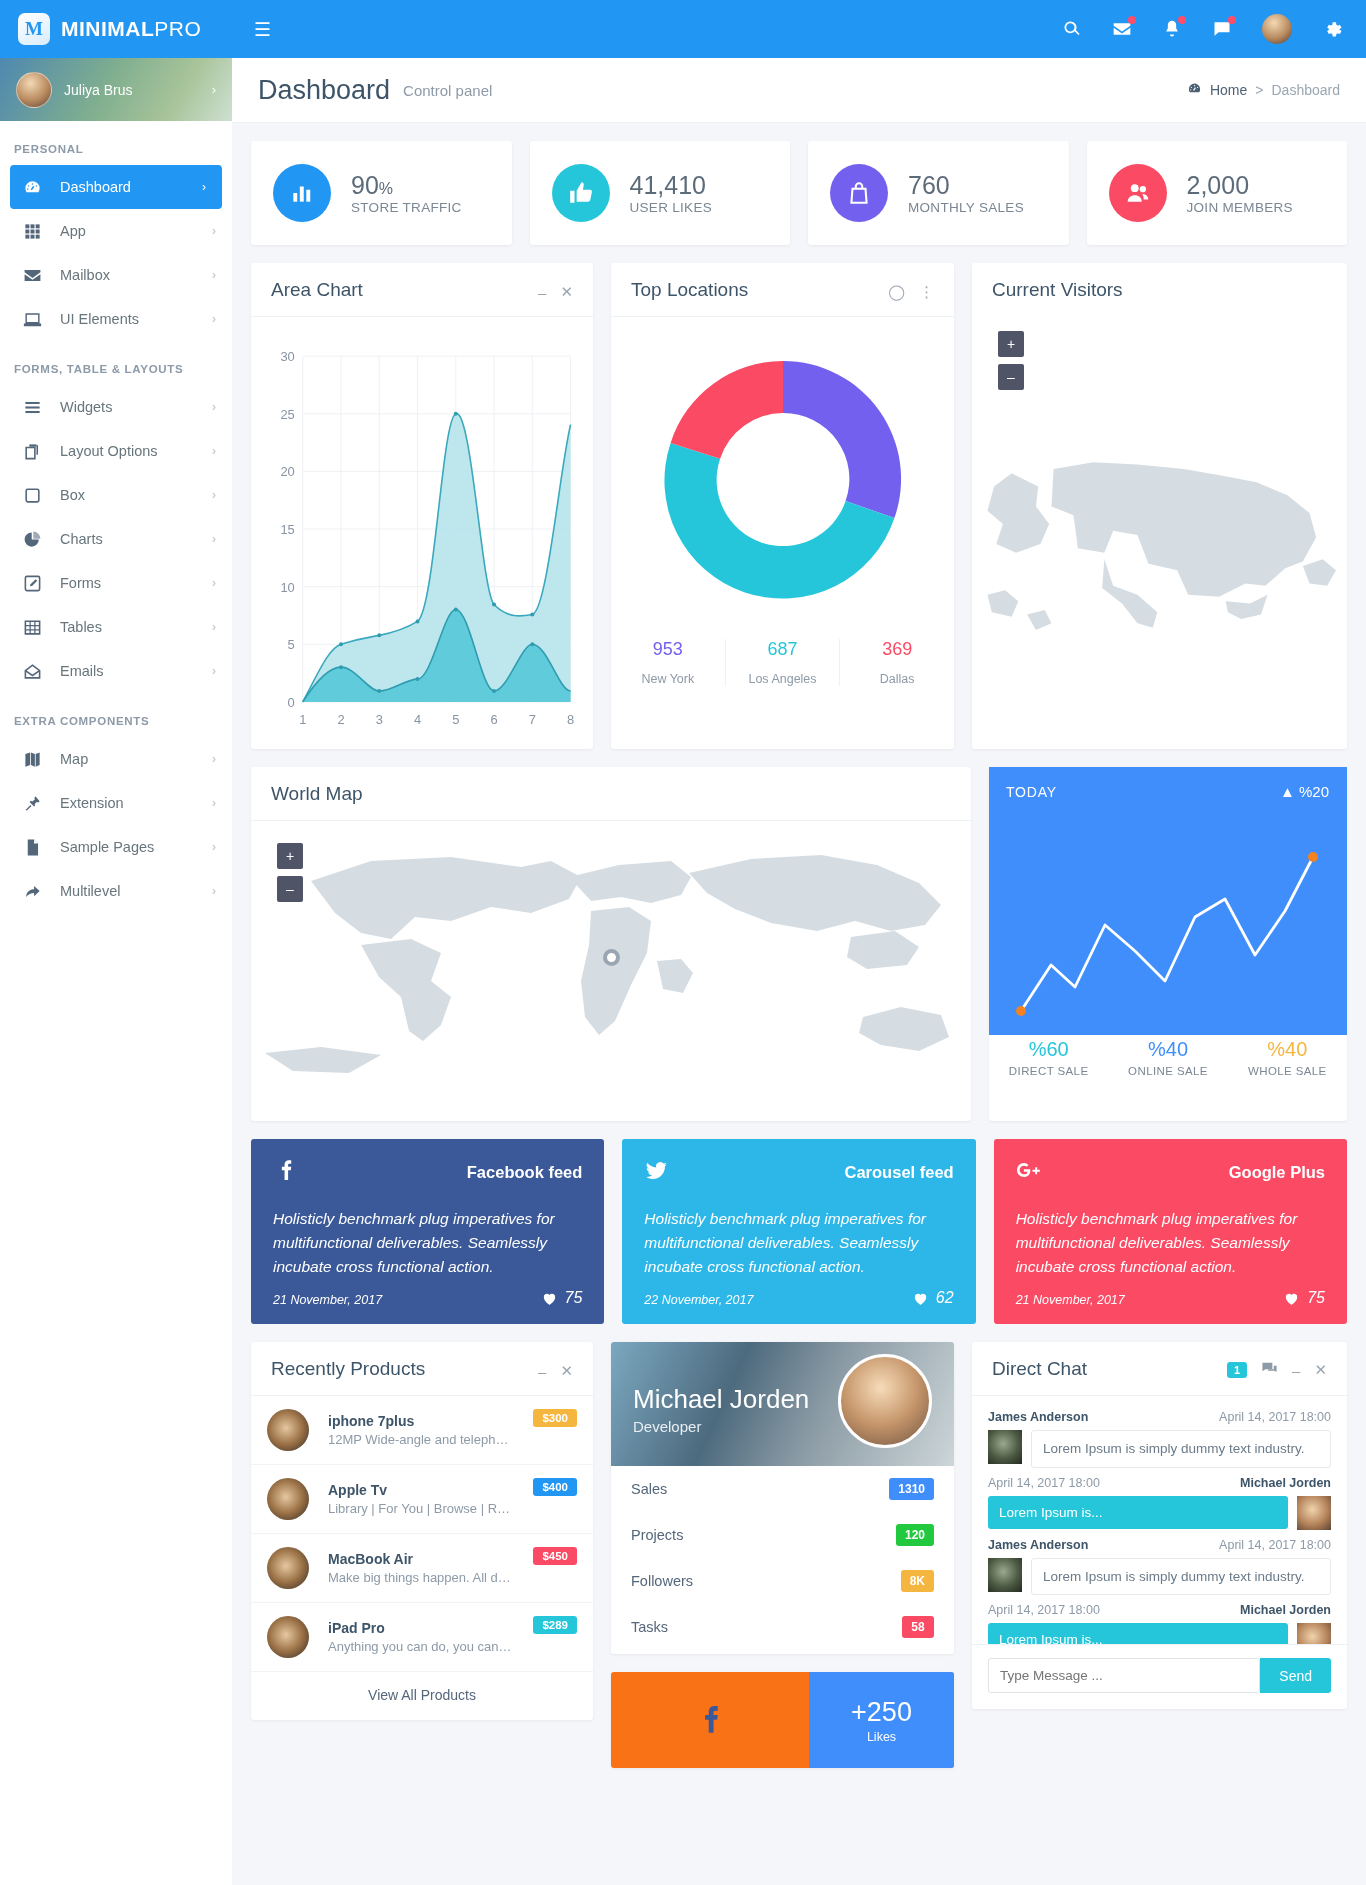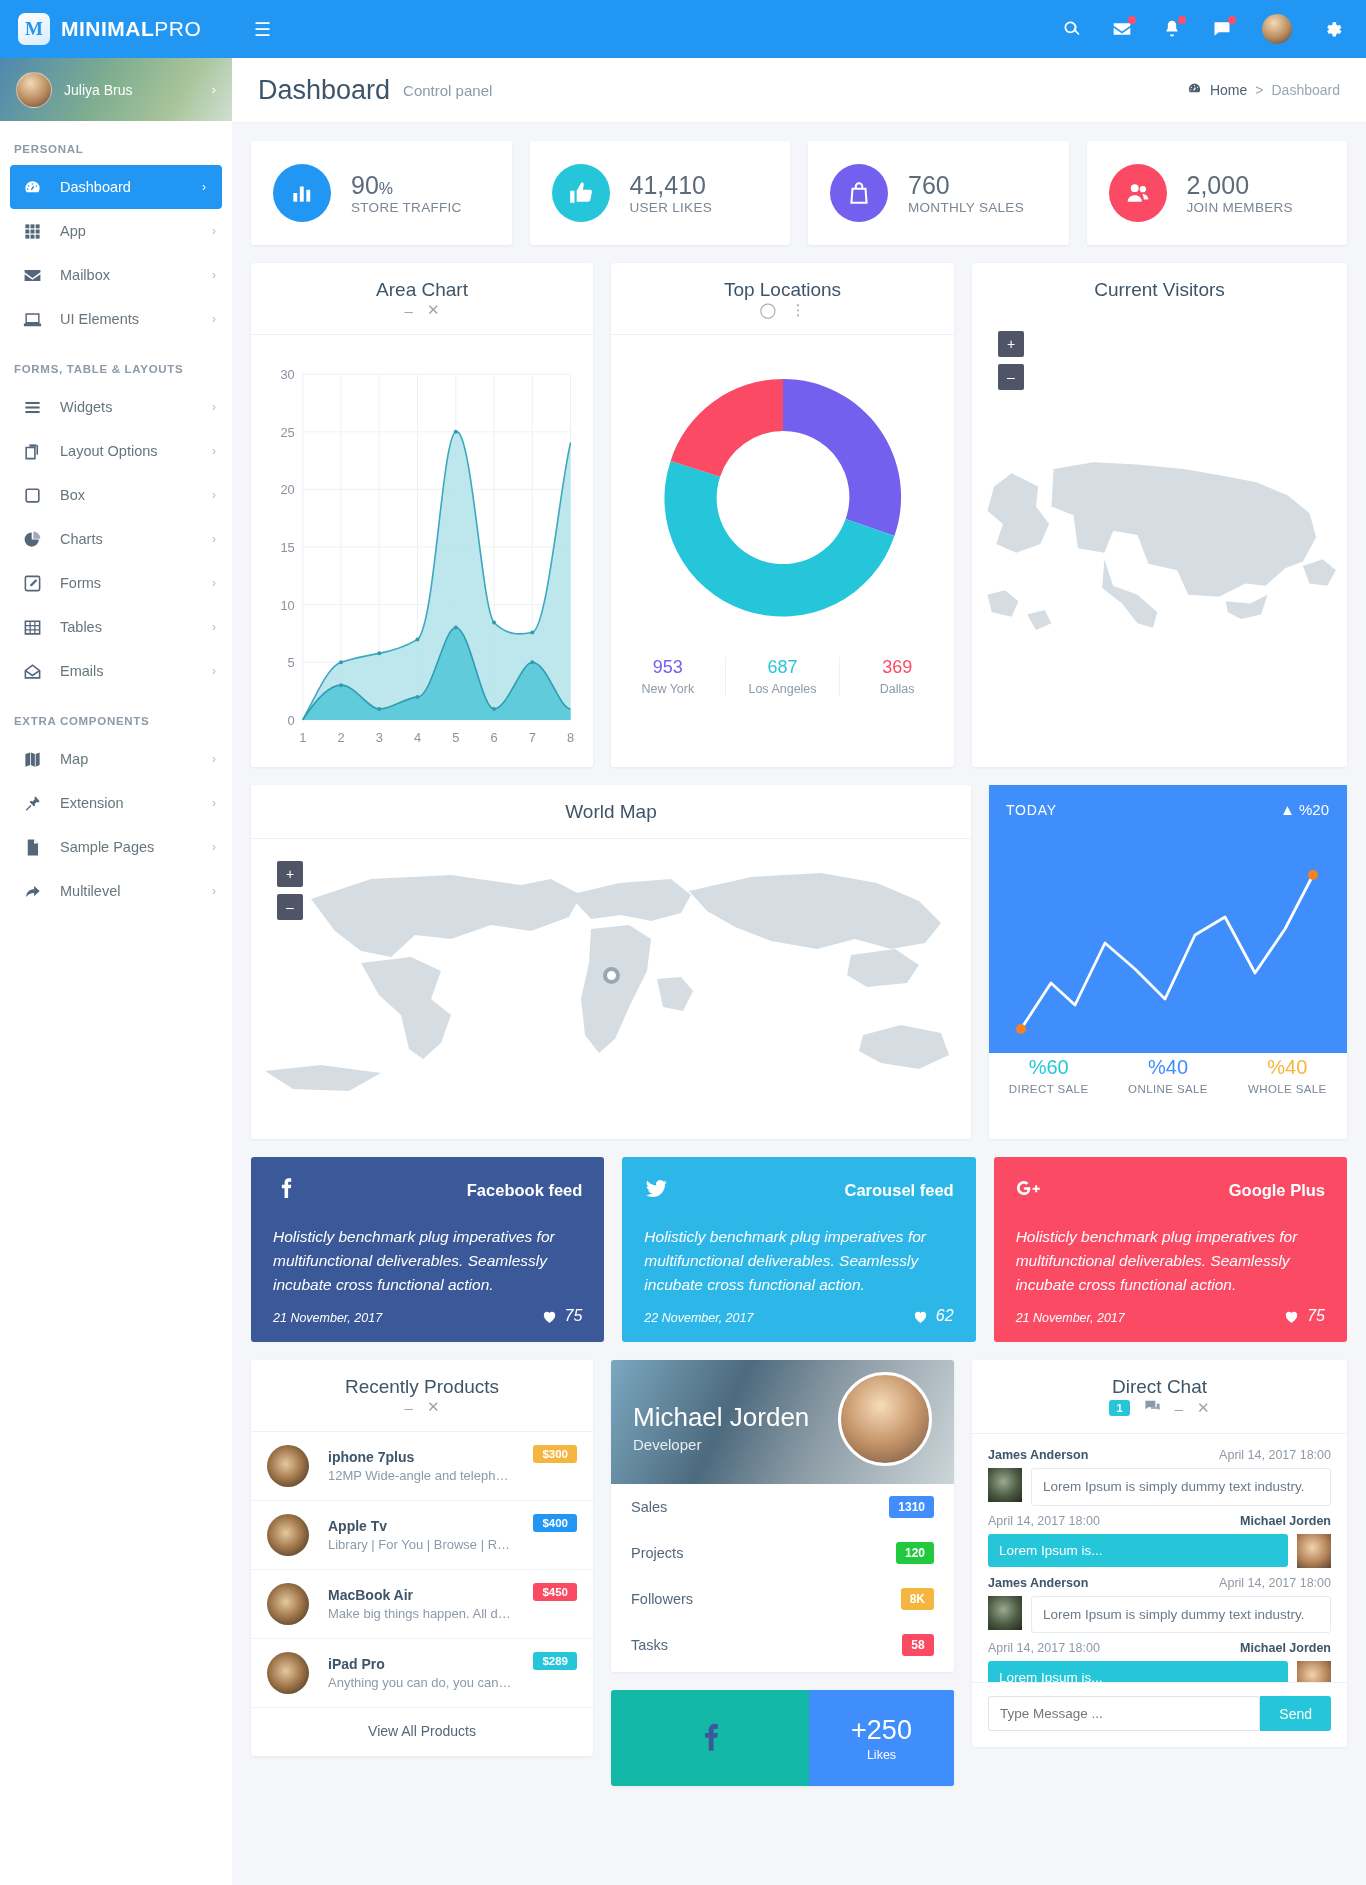--- a/index.html
+++ b/index.html
@@ -93,23 +93,22 @@
   .breadcrumb .bc-sep { color: #9aa6b2; }
   .breadcrumb .bc-cur { color: #9aa6b2; }
   .breadcrumb svg { width: 15px; height: 15px; fill: #4d6174; }
 
   .content { padding: 18px 19px 30px 19px; }
 
   
   .row { display: flex; gap: 18px; margin-bottom: 18px; }
   .card { background: #fff; border-radius: 3px; box-shadow: 0 1px 3px rgba(0,0,0,.06); }
   .card-head {
-    display: flex; align-items: center; padding: 16px 20px 15px 20px;
+    display: flex; align-items: flex-end; padding: 16px 20px 15px 20px;
     border-bottom: 1px solid #eef1f4;
-    flex-direction: column;
   }
   .card-title { font-size: 19px; color: #3e5569; font-weight: 400; flex: 1; }
   .card-tools { display: flex; align-items: center; gap: 14px; color: #9aa6b2; font-size: 15px; cursor: pointer; }
 
   
   .stat {
     flex: 1; background: #fff; border-radius: 3px; box-shadow: 0 1px 3px rgba(0,0,0,.06);
     display: flex; align-items: center; padding: 21px 22px; gap: 20px; height: 104px;
   }
   .stat-ico { width: 58px; height: 58px; border-radius: 50%; display: flex; align-items: center; justify-content: center; flex-shrink: 0; }
@@ -120,21 +119,21 @@
 
   
   .areawrap { padding: 16px 14px 12px 10px; }
 
   
   .donutwrap { padding: 20px 0 0 0; display:flex; justify-content:center; }
   .loc-stats { display: flex; padding: 18px 0 22px 0; }
   .loc-item { flex: 1; text-align: center; border-right: 1px solid #eef1f4; }
   .loc-item:last-child { border-right: none; }
   .loc-num { font-size: 18px; font-weight: 400; }
-  .loc-lbl { font-size: 12.5px; color: #8d9aa8; margin-top: 4px; }
+  .loc-lbl { font-size: 12.5px; color: #8d9aa8; margin-top: 12px; }
 
   
   .mapbtns { position: absolute; left: 26px; top: 22px; display: flex; flex-direction: column; gap: 7px; z-index: 3; }
   .mapbtn {
     width: 26px; height: 26px; background: #4f5467; color: #fff;
     display: flex; align-items: center; justify-content: center;
     font-size: 14px; cursor: pointer; border-radius: 2px;
   }
   .mapbody { position: relative; }
   .map-pin { position:absolute; width:17px; height:17px; border-radius:50%;
@@ -206,21 +205,21 @@
     font-size: 13.5px; color: #6b7b8a; line-height: 1.45; flex: 1; }
   .bubble-out { background: #26c6da; color: #fff; border-radius: 3px; padding: 9px 11px;
     font-size: 13.5px; flex: 1; }
   .chat-foot { display: flex; padding: 13px 16px 16px 16px; border-top: 1px solid #eef1f4; }
   .chat-input { flex: 1; border: 1px solid #dfe4e9; border-radius: 3px; padding: 9px 11px;
     font-size: 13.5px; color: #54667a; outline: none; font-family: inherit; }
   .chat-send { background: #26c6da; color: #fff; border: none; padding: 0 19px;
     font-size: 14px; cursor: pointer; font-family: inherit; border-radius: 0 3px 3px 0; }
 
   
-  .fbcard { display: flex; height: 96px; background: #14b8a6; border-radius: 3px;
+  .fbcard { display: flex; height: 96px; background: #f97316; border-radius: 3px;
     box-shadow: 0 1px 3px rgba(0,0,0,.06); overflow: hidden; }
   .fb-left { flex: 1; display: flex; align-items: center; justify-content: center; }
   .fb-left svg { width: 34px; height: 34px; fill: #3b5998; }
   .fb-right { width: 145px; background: #3f8efc; color: #fff;
     display: flex; flex-direction: column; align-items: center; justify-content: center; }
   .fb-num { font-size: 27px; font-weight: 300; }
   .fb-lbl { font-size: 12.5px; margin-top: 2px; }
 </style>
 </head>
 <body>

